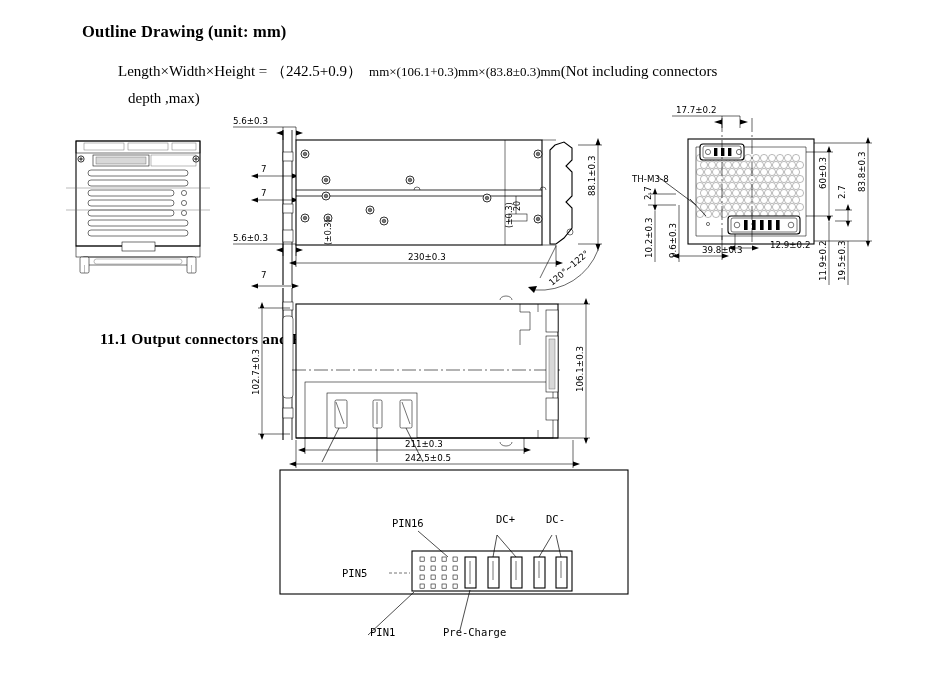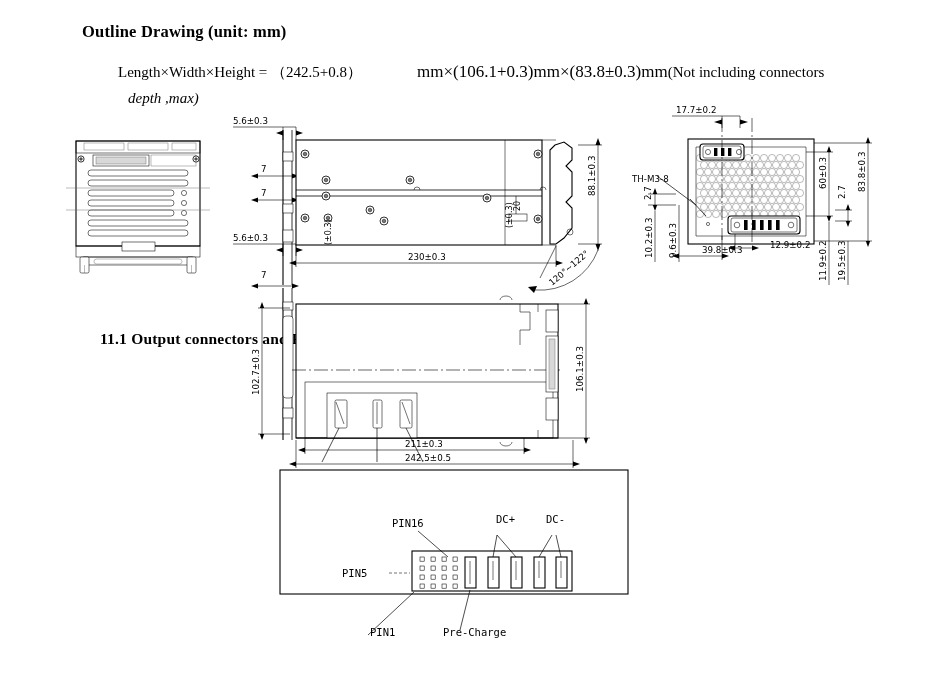--- a/index.html
+++ b/index.html
@@ -8,22 +8,22 @@
   #page{position:absolute;inset:0;width:949px;height:524px;}
 
   .heading{position:absolute;font-family:"Liberation Serif",serif;
            font-weight:bold;font-size:16.5px;letter-spacing:.2px;}
   #title-outline{left:82px;top:22px;}
   #title-section{left:100px;top:330px;font-size:15.5px;}
 
   .bodytext{position:absolute;font-family:"Liberation Serif",serif;
             font-size:15px;line-height:21px;}
   #dims-line1{left:118px;top:61px;white-space:nowrap;}
-  #dims-line2{left:128px;top:88px;white-space:nowrap;font-style:italic;}
-  .nm{font-size:17px;margin-left:48px;}
+  #dims-line2{left:128px;top:88px;white-space:nowrap;}
+  .nm{font-size:13px;}
 
   svg{position:absolute;left:0;top:0;width:949px;height:700px;
       overflow:visible;pointer-events:none;}
   .ln{stroke:#000;fill:none;stroke-width:.8;}
   .lnf{stroke:#000;fill:none;stroke-width:1.1;}
   .thin{stroke:#000;fill:none;stroke-width:.55;}
   .vthin{stroke:#666;fill:none;stroke-width:.45;}
   .dim{stroke:#000;fill:none;stroke-width:.6;}
   .ctr{stroke:#000;fill:none;stroke-width:.6;
        stroke-dasharray:14 3 2 3;}
@@ -41,21 +41,21 @@
   .ntxt{font-family:"DejaVu Sans",sans-serif;font-size:17px;fill:#000;}
 </style>
 </head>
 <body>
 
 <div id="page">
 
   <div class="heading" id="title-outline">Outline Drawing (unit: mm)</div>
 
   <div class="bodytext" id="dims-line1">
-    <span>Length×Width×Height = </span><span>（242.5+0.8）</span><span style="display:inline-block;width:7px"></span><span class="nm">mm×(106.1+0.3)mm×(83.8±0.3)mm</span><span>(Not including connectors</span>
+    <span>Length×Width×Height = </span><span>（242.5+0.9）</span><span style="display:inline-block;width:7px"></span><span class="nm">mm×(106.1+0.3)mm×(83.8±0.3)mm</span><span>(Not including connectors</span>
   </div>
   <div class="bodytext" id="dims-line2">depth ,max)</div>
 
   <div class="heading" id="title-section">11.1  Output connectors and PIN</div>
 
   <svg viewBox="0 0 949 700">
 
     <g>
       <rect x="76" y="141" width="124" height="105" class="lnf fillw"></rect>
       <rect x="76" y="141" width="124" height="12" class="thin"></rect>

